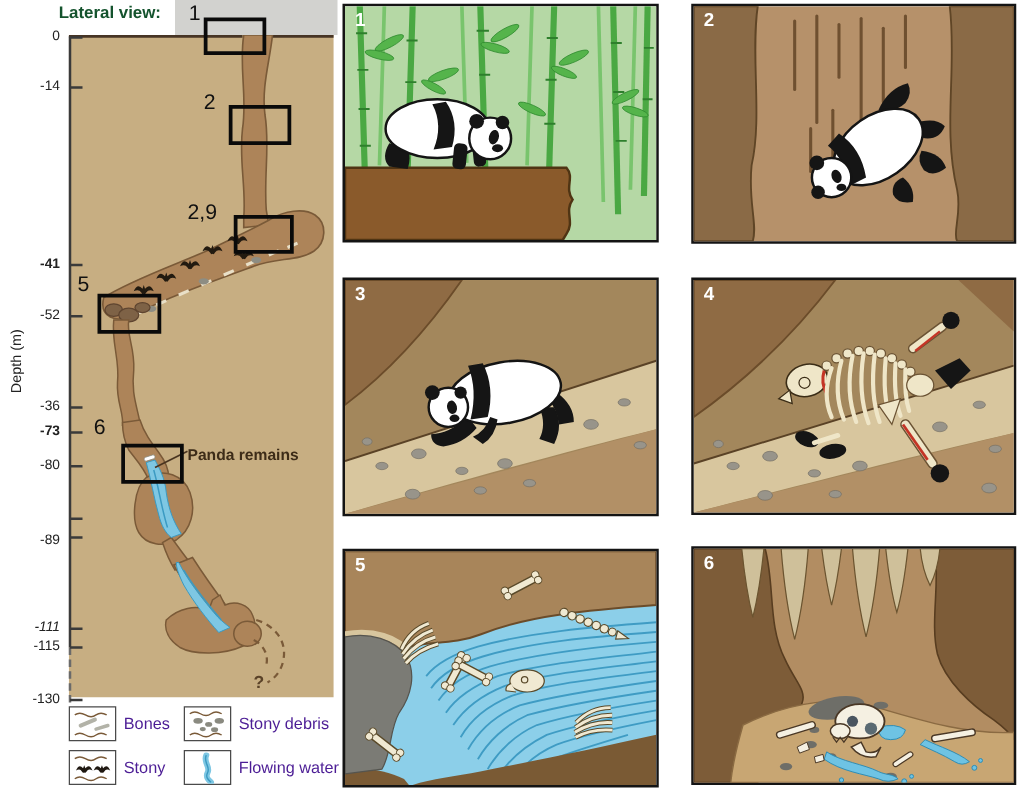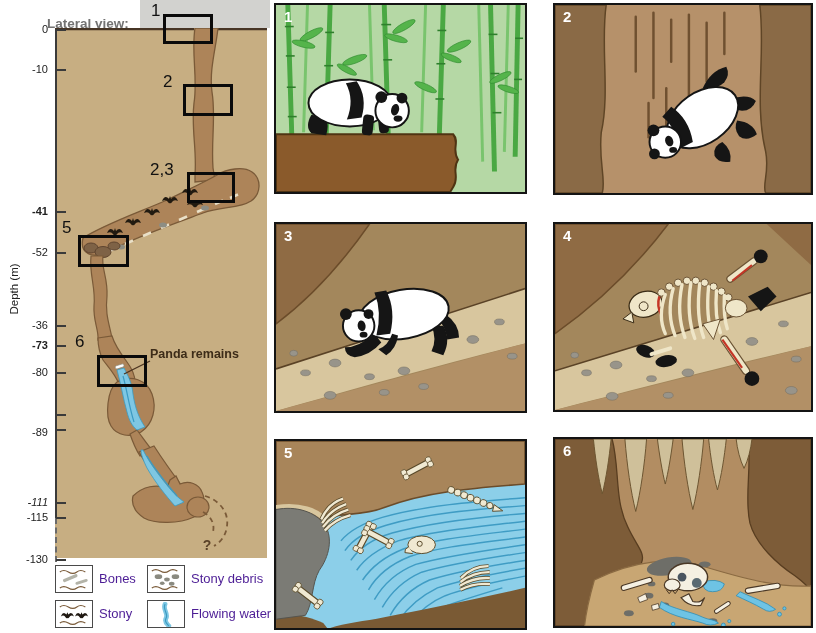--- a/index.html
+++ b/index.html
@@ -1,29 +1,29 @@
 <!DOCTYPE html>
 <html><head>
 <meta charset="utf-8">
 <style>
   html,body{margin:0;padding:0;background:#fff;}
   .stage{position:relative;width:816px;height:633px;background:#fff;overflow:hidden;
          font-family:"Liberation Sans","DejaVu Sans",sans-serif;}
   .abs{position:absolute;}
-  .fig-title{left:47px;top:16px;font-size:13.5px;font-weight:700;color:#737373;}
+  .fig-title{left:47px;top:2px;font-size:13.5px;font-weight:700;color:#14532d;}
   .sky-band{left:140px;top:0;width:130px;height:28px;background:#d2d2cf;}
   .axis-line{left:55px;top:29px;width:0;height:489px;border-left:2px solid #3a3a3a;}
   .axis-dash{left:55px;top:518px;width:0;height:44px;border-left:2px dashed #6a6a6a;}
   .tick{left:56px;width:10px;height:2px;background:#3a3a3a;}
   .ticklabel{left:4px;width:44px;text-align:right;font-size:11px;color:#222;}
   .axis-cap{transform:rotate(-90deg);transform-origin:50% 50%;font-size:11.5px;color:#222;
             left:-16px;top:283px;width:60px;text-align:center;}
   .marker-box{border:3px solid #0a0a0a;background:transparent;}
   .marker-num{font-size:17px;color:#111;}
-  .remains-label{font-size:12.5px;font-weight:700;color:#3d2c18;}
+  .remains-label{font-size:12.5px;font-weight:700;color:#3d2c18;margin-top:10px;}
   .legend-box{width:38px;height:28px;border:1.5px solid #4a4a4a;background:#fff;box-sizing:border-box;
               display:flex;align-items:center;justify-content:center;}
   .legend-label{font-size:13px;color:#4c1d95;}
   .panel{border:2px solid #141414;box-sizing:border-box;background:#fff;}
   .panel svg{display:block;width:100%;height:100%;}
   .panel-num{position:absolute;left:8px;top:3px;font-size:15px;font-weight:700;color:#fff;}
 </style>
 </head>
 <body>
 
@@ -112,40 +112,40 @@
   <div class="abs tick" style="top:325px;"></div>
   <div class="abs tick" style="top:345px;"></div>
   <div class="abs tick" style="top:372px;"></div>
   <div class="abs tick" style="top:414px;"></div>
   <div class="abs tick" style="top:429px;"></div>
   <div class="abs tick" style="top:502px;"></div>
   <div class="abs tick" style="top:517px;"></div>
   <div class="abs tick" style="top:559px;"></div>
 
   <div class="abs ticklabel" style="top:23px;">0</div>
-  <div class="abs ticklabel" style="top:63px;">-10</div>
+  <div class="abs ticklabel" style="top:63px;">-14</div>
   <div class="abs ticklabel" style="top:205px;font-weight:bold;">-41</div>
   <div class="abs ticklabel" style="top:246px;">-52</div>
   <div class="abs ticklabel" style="top:319px;">-36</div>
   <div class="abs ticklabel" style="top:339px;font-weight:bold;">-73</div>
   <div class="abs ticklabel" style="top:366px;">-80</div>
   <div class="abs ticklabel" style="top:426px;">-89</div>
   <div class="abs ticklabel" style="top:496px;font-style:italic;">-111</div>
   <div class="abs ticklabel" style="top:511px;">-115</div>
   <div class="abs ticklabel" style="top:553px;">-130</div>
 
   <div class="abs marker-box" style="left:163px;top:14px;width:44px;height:24px;"></div>
   <div class="abs marker-box" style="left:183px;top:84px;width:44px;height:26px;"></div>
   <div class="abs marker-box" style="left:187px;top:172px;width:42px;height:25px;"></div>
   <div class="abs marker-box" style="left:78px;top:235px;width:45px;height:26px;"></div>
   <div class="abs marker-box" style="left:97px;top:355px;width:44px;height:26px;"></div>
 
   <div class="abs marker-num" style="left:151px;top:1px;">1</div>
   <div class="abs marker-num" style="left:163px;top:72px;">2</div>
-  <div class="abs marker-num" style="left:150px;top:160px;">2,3</div>
+  <div class="abs marker-num" style="left:150px;top:160px;">2,9</div>
   <div class="abs marker-num" style="left:62px;top:218px;">5</div>
   <div class="abs marker-num" style="left:75px;top:332px;">6</div>
 
   <div class="abs remains-label" style="left:150px;top:347px;">Panda remains</div>
 
   <div class="abs legend-box" style="left:55px;top:565px;">
     <svg width="34" height="25" viewBox="0 0 36 26">
       <path d="M3,5 q4,-3 9,0 t9,0 t9,0" fill="none" stroke="#7a5a38" stroke-width="1.2"></path>
       <path d="M3,22 q4,-3 9,0 t9,0 t9,0" fill="none" stroke="#7a5a38" stroke-width="1.2"></path>
       <line x1="8" y1="14" x2="20" y2="9" stroke="#b3b3a8" stroke-width="3.5" stroke-linecap="round"></line>

